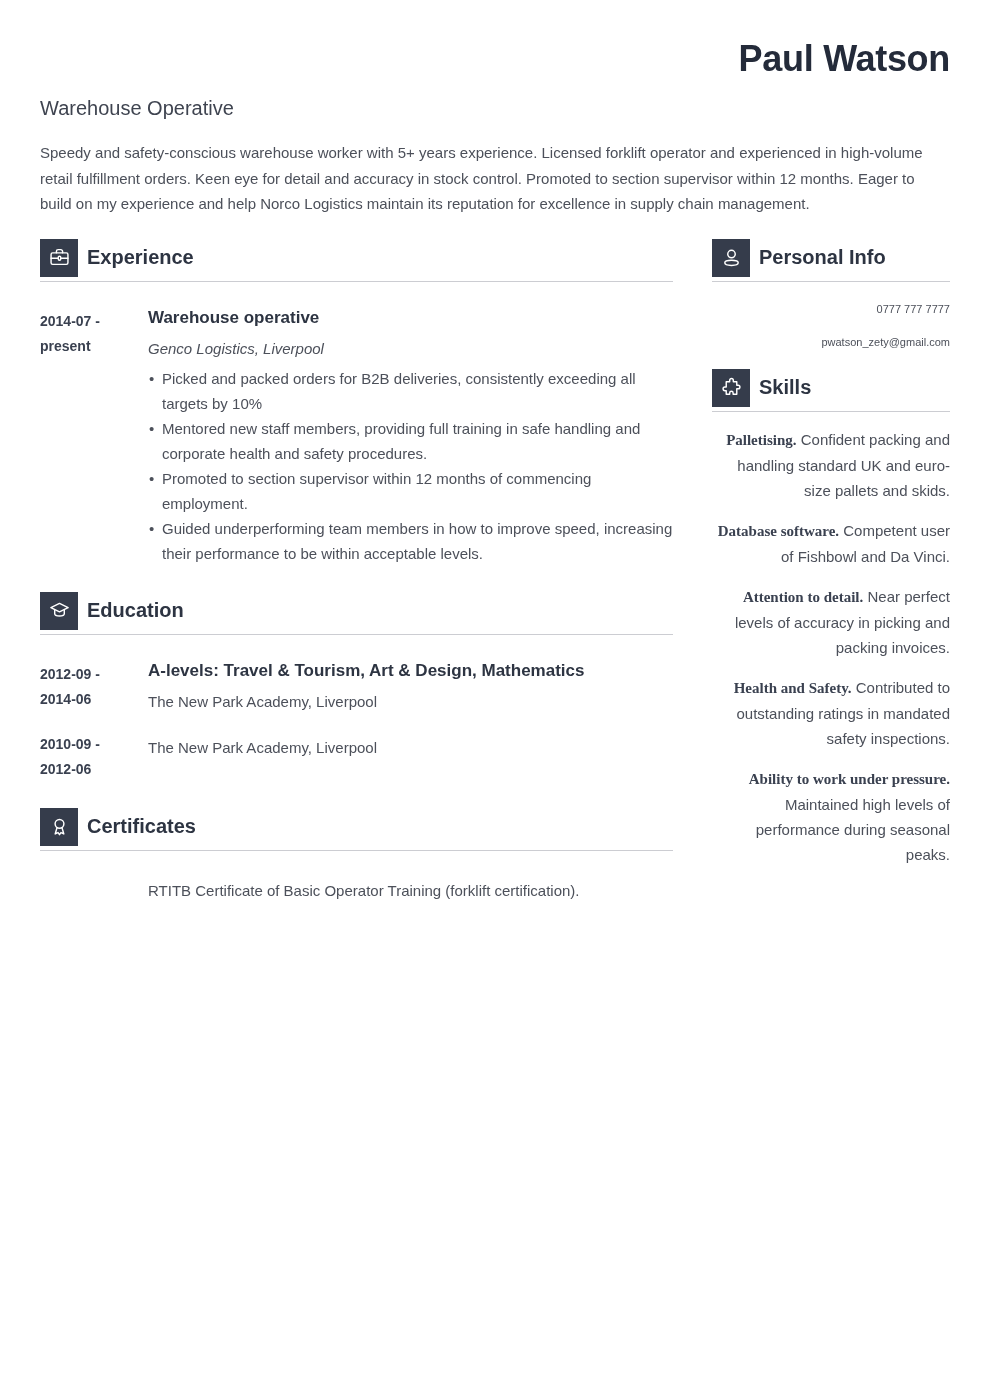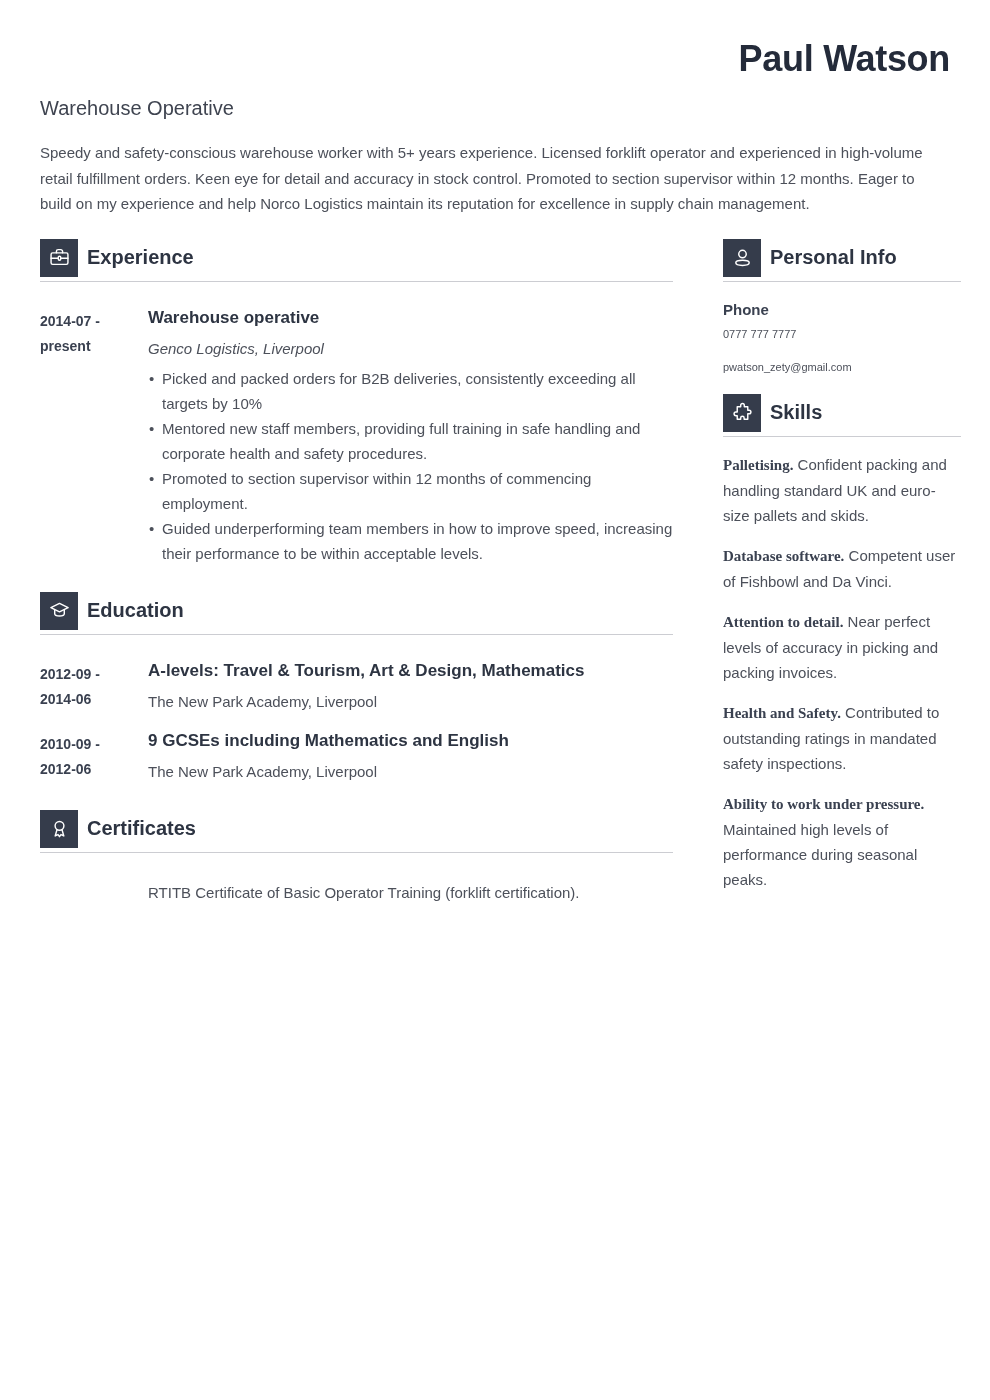--- a/index.html
+++ b/index.html
@@ -27,23 +27,23 @@
   }
   .job-title{
     font-size:20px;font-weight:400;color:#3f4450;
     margin-top:16px;line-height:24px;
   }
   .summary{
     margin-top:20px;width:910px;
     font-size:15px;line-height:25.5px;color:var(--body-text);
   }
   
-  .columns{display:flex;margin-top:22px;gap:50px;}
+  .columns{display:flex;margin-top:22px;gap:39px;}
   .col-left{width:633px;flex:0 0 633px;}
-  .col-right{width:238px;flex:0 0 238px;}
+  .col-right{width:238px;flex:0 0 238px;text-align:right;}
   
   .section{margin-top:0;}
   .col-left .section + .section{margin-top:26px;}
   .sec-head{display:flex;align-items:center;gap:9px;}
   .sec-icon{
     width:38px;height:38px;background:var(--accent);
     display:flex;align-items:center;justify-content:center;flex:0 0 38px;
   }
   .sec-icon svg{width:23px;height:23px;stroke:#fff;fill:none;stroke-width:1.5;stroke-linecap:round;stroke-linejoin:round;}
   .sec-title{font-size:20px;font-weight:700;color:var(--heading);}
@@ -146,21 +146,20 @@
             <div class="entry-sub" style="font-style:normal">The New Park Academy, Liverpool</div>
           </div>
         </div>
 
         <div class="entry">
           <div class="entry-date">
             <div>2010-09 -</div>
             <div>2012-06</div>
           </div>
           <div class="entry-body">
-            <div class="entry-title">9 GCSEs including Mathematics and English</div>
             <div class="entry-sub" style="font-style:normal">The New Park Academy, Liverpool</div>
           </div>
         </div>
       </div>
 
       <div class="section">
         <div class="sec-head">
           <span class="sec-icon">
             <svg viewBox="0 0 24 24">
               <circle cx="12" cy="9.2" r="4.6"></circle>
@@ -189,21 +188,20 @@
             <svg viewBox="0 0 24 24">
               <circle cx="12" cy="8.4" r="3.9"></circle>
               <ellipse cx="12" cy="17.6" rx="7" ry="2.7"></ellipse>
             </svg>
           </span>
           <h2 class="sec-title">Personal Info</h2>
         </div>
         <hr class="sec-rule">
 
         <div class="info-field">
-          <div class="info-label">Phone</div>
           <div class="info-value">0777 777 7777</div>
         </div>
         <div class="info-field">
           <div class="info-value">pwatson_zety@gmail.com</div>
         </div>
       </div>
 
       <div class="section">
         <div class="sec-head">
           <span class="sec-icon">

